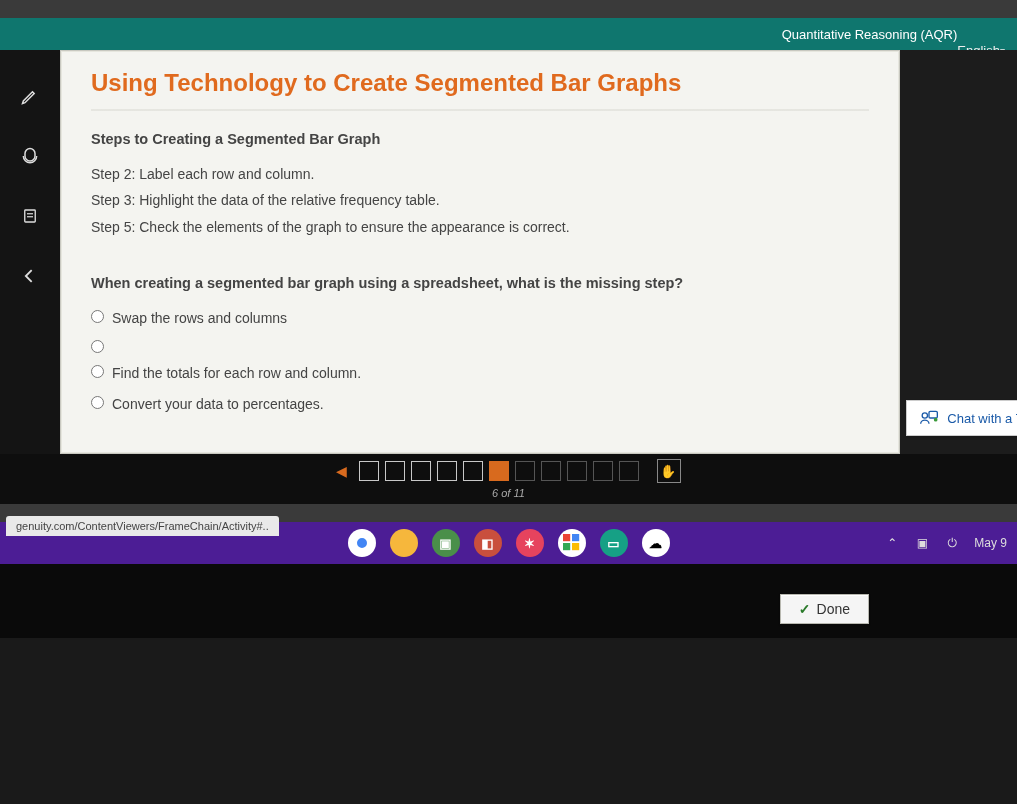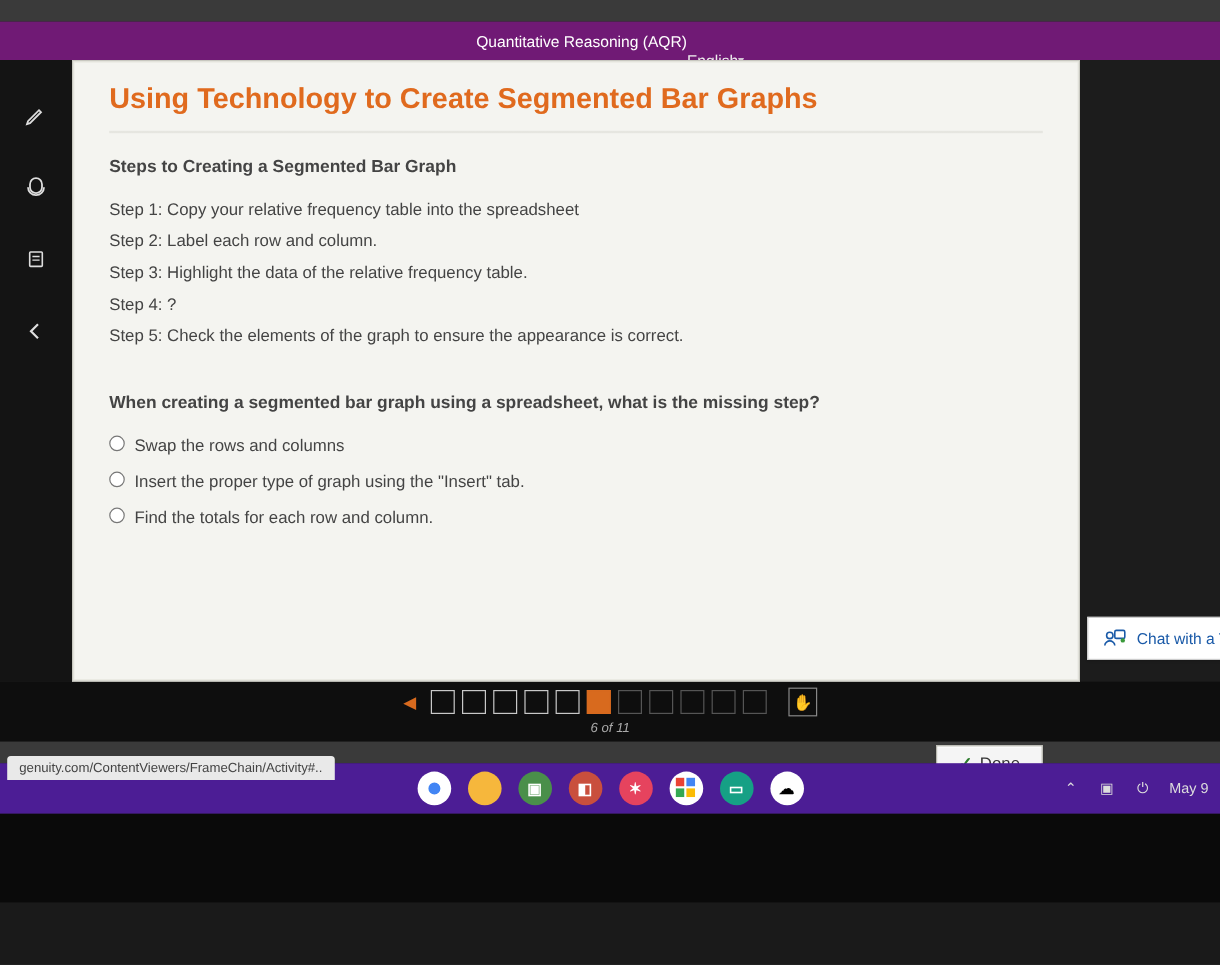--- a/index.html
+++ b/index.html
@@ -1,21 +1,21 @@
 <!DOCTYPE html>
 <html><head>
 <meta charset="utf-8">
 <style>
   * { box-sizing: border-box; margin: 0; padding: 0; }
   html, body { width: 1017px; height: 804px; overflow: hidden; font-family: Arial, Helvetica, sans-serif; background:#1a1a1a; }
   .top-tabbar { height:18px; background:#3a3a3a; }
-  .blue-bar { height:32px; background:#701a75; color:#fff; display:flex; align-items:center; justify-content:center; padding:0 12px; font-size:13px; }
+  .blue-bar { height:32px; background:#0f766e; color:#fff; display:flex; align-items:center; justify-content:flex-end; padding:0 12px; font-size:13px; }
   .blue-bar .lang { display:flex; align-items:center; gap:0; font-size:13px; color:#eee;margin-top:32px;}
   .blue-bar .lang .chev { font-size:10px; opacity:.8;}
-  .canvas-wrap { position:relative; height:518px; background:#1c1c1c; display:flex; }
+  .canvas-wrap { position:relative; height:404px; background:#1c1c1c; display:flex; }
   .side-rail { width:60px; background:#141414; display:flex; flex-direction:column; align-items:center; padding-top:30px; gap:28px; }
   .side-rail .rail-btn { width:32px; height:32px; display:flex; align-items:center; justify-content:center; color:#ddd; cursor:pointer; font-size:20px;}
   .lesson-pane { flex:1; position:relative; display:flex; justify-content:flex-start;}
   .lesson-card { width:840px; margin-top:0; background:#f4f4f0; border:1px solid #c8c8c0; box-shadow:inset 0 0 0 1px #e6e6de; }
   .lesson-title { color:#e06a1e; font-size:24px; font-weight:bold; padding:18px 30px 6px 30px; }
   .title-underline { height:2px; margin:6px 30px 0 30px; background:linear-gradient(to right,#d0d0c8,#d0d0c8); opacity:.4;}
   .cols { display:flex; padding:18px 30px 10px 30px; gap:30px;flex-direction:column; }
   .col-left, .col-right { flex:1; font-size:14px; color:#444; line-height:1.45;}
   .col-left h4, .col-right h4 { font-size:14.5px; color:#444; font-weight:600; margin-bottom:14px;}
   .col-left p { margin-bottom:6px;}
@@ -86,39 +86,40 @@
     </div>
   </div>
 
   <div class="lesson-pane">
     <div class="lesson-card">
       <div class="lesson-title">Using Technology to Create Segmented Bar Graphs</div>
       <div class="title-underline"></div>
       <div class="cols">
         <div class="col-left">
           <h4>Steps to Creating a Segmented Bar Graph</h4>
-          <p>Step 1: Copy your relative frequency table into the spreadsheet</p>
           <p>Step 2: Label each row and column.</p>
           <p>Step 3: Highlight the data of the relative frequency table.</p>
-          <p>Step 4: ?</p>
           <p>Step 5: Check the elements of the graph to ensure the appearance is correct.</p>
         </div>
         <div class="col-right">
           <h4>When creating a segmented bar graph using a spreadsheet, what is the missing step?</h4>
           <div class="option">
             <div class="radio"></div>
             <span>Swap the rows and columns</span>
           </div>
           <div class="option">
             <div class="radio"></div>
-            <span>Insert the proper type of graph using the "Insert" tab.</span>
           </div>
           <div class="option">
             <div class="radio"></div>
             <span>Find the totals for each row and column.</span>
+          </div>
+          <div class="option">
+            <div class="radio"></div>
+            <span>Convert your data to percentages.</span>
           </div>
         </div>
       </div>
       <div style="height:150px"></div>
       <div class="done-row">
         <button class="done-btn">
           <span class="check">✓</span>
           <span>Done</span>
         </button>
       </div>

